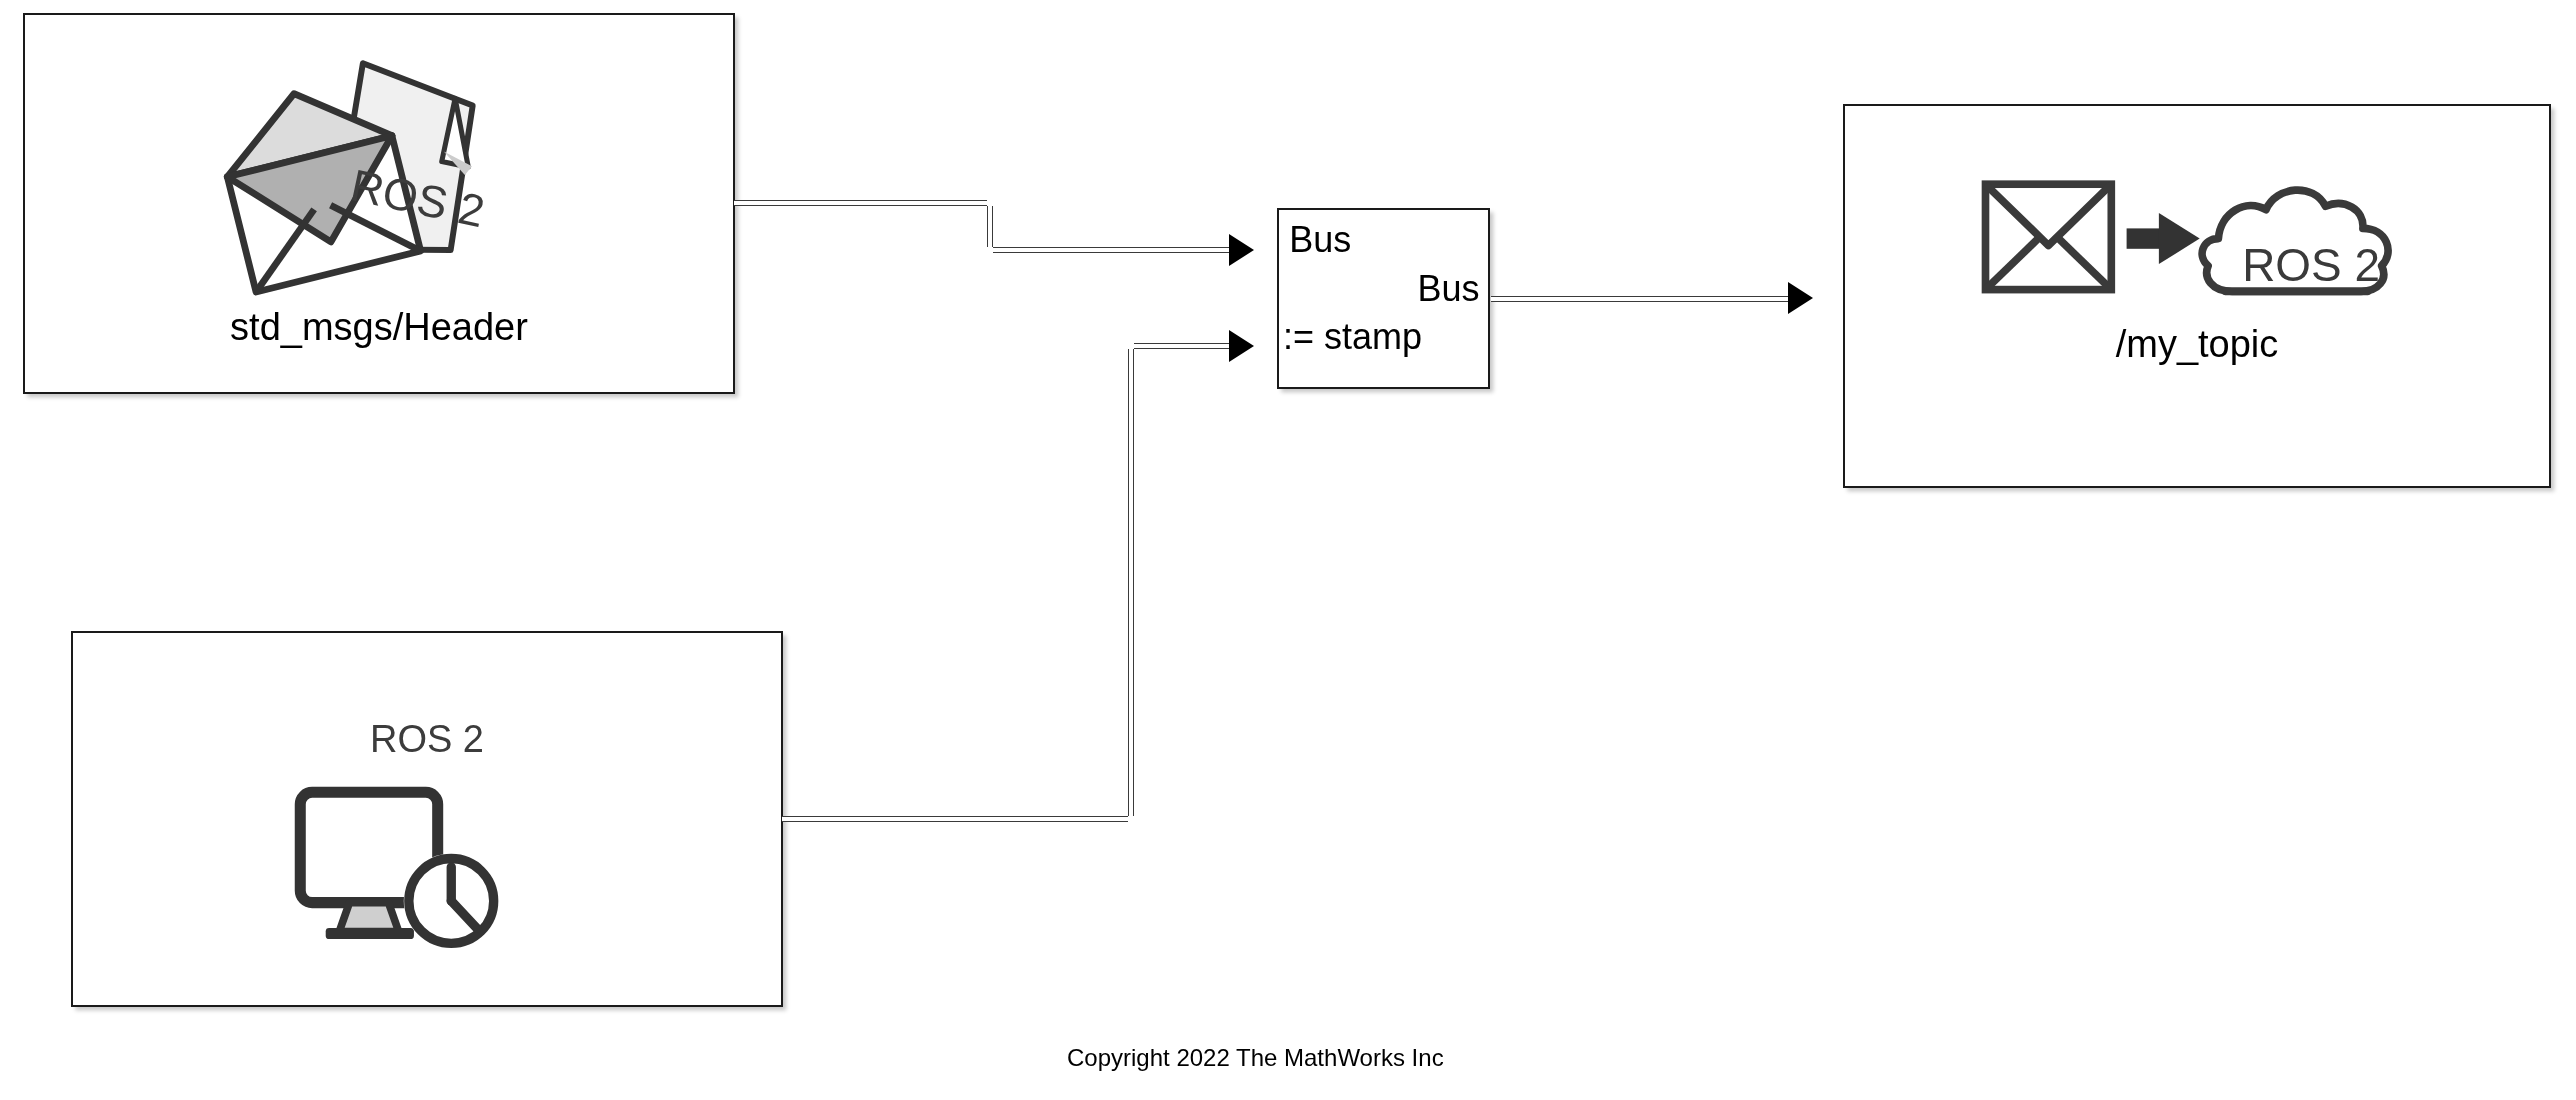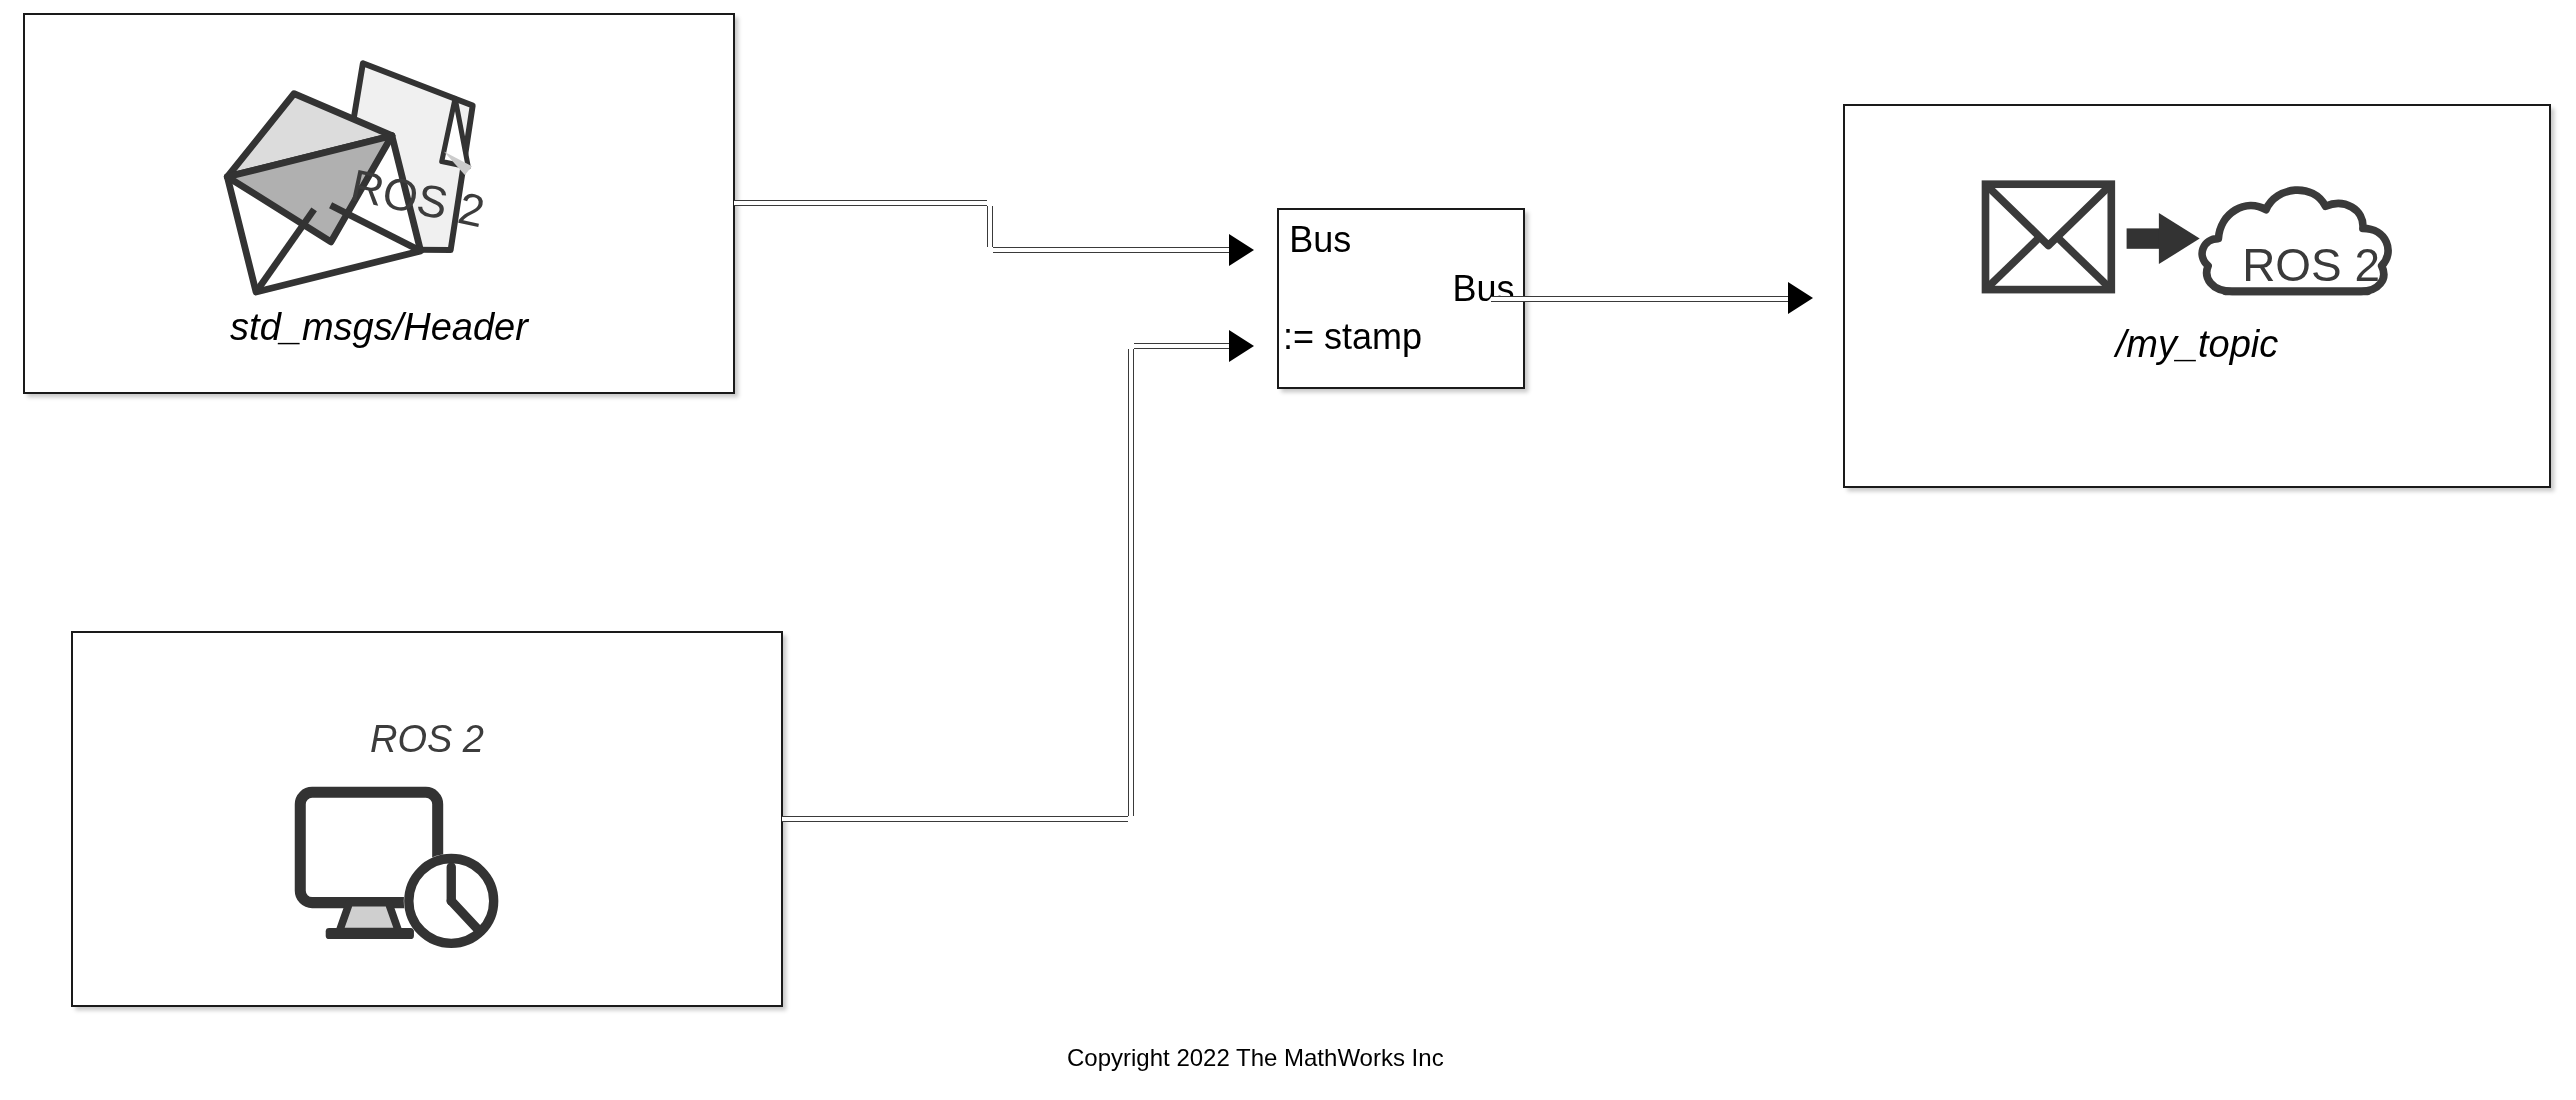--- a/index.html
+++ b/index.html
@@ -30,21 +30,20 @@
   }
 
   .blk-label {
     position: absolute;
     left: 0;
     right: 0;
     text-align: center;
     color: #000000;
     font-family: "Liberation Sans", sans-serif;
     white-space: nowrap;
-    font-style: italic;
   }
 
   
   .bus-text {
     position: absolute;
     color: #000000;
     font-family: "Liberation Sans", sans-serif;
     font-size: 36px;
     line-height: 1;
     white-space: nowrap;
@@ -162,21 +161,21 @@
 
         <circle cx="196" cy="140" r="56" fill="#ffffff" stroke="none"></circle>
         <circle cx="196" cy="140" r="50" fill="#ffffff" stroke="#333333" stroke-width="11"></circle>
 
         <line x1="196" y1="140" x2="196" y2="100" stroke="#333333" stroke-width="11" stroke-linecap="round"></line>
         <line x1="196" y1="140" x2="226" y2="172" stroke="#333333" stroke-width="11" stroke-linecap="round"></line>
       </svg>
     </div>
   </div>
 
-  <div class="sl-block" style="left:1277px; top:208px; width:248px; height:181px;">
+  <div class="sl-block" style="left:1277px; top:208px; width:213px; height:181px;">
     <span class="bus-text bus-in-label">Bus</span>
     <span class="bus-text bus-out-label">Bus</span>
     <span class="bus-text bus-assign">:= stamp</span>
   </div>
 
   <div class="sl-block" style="left:1843px; top:104px; width:708px; height:384px;">
 
     <div style="position:absolute; left:132px; top:51px; width:442px; height:170px;">
       <svg width="442" height="170" viewBox="0 0 520 200">
 

